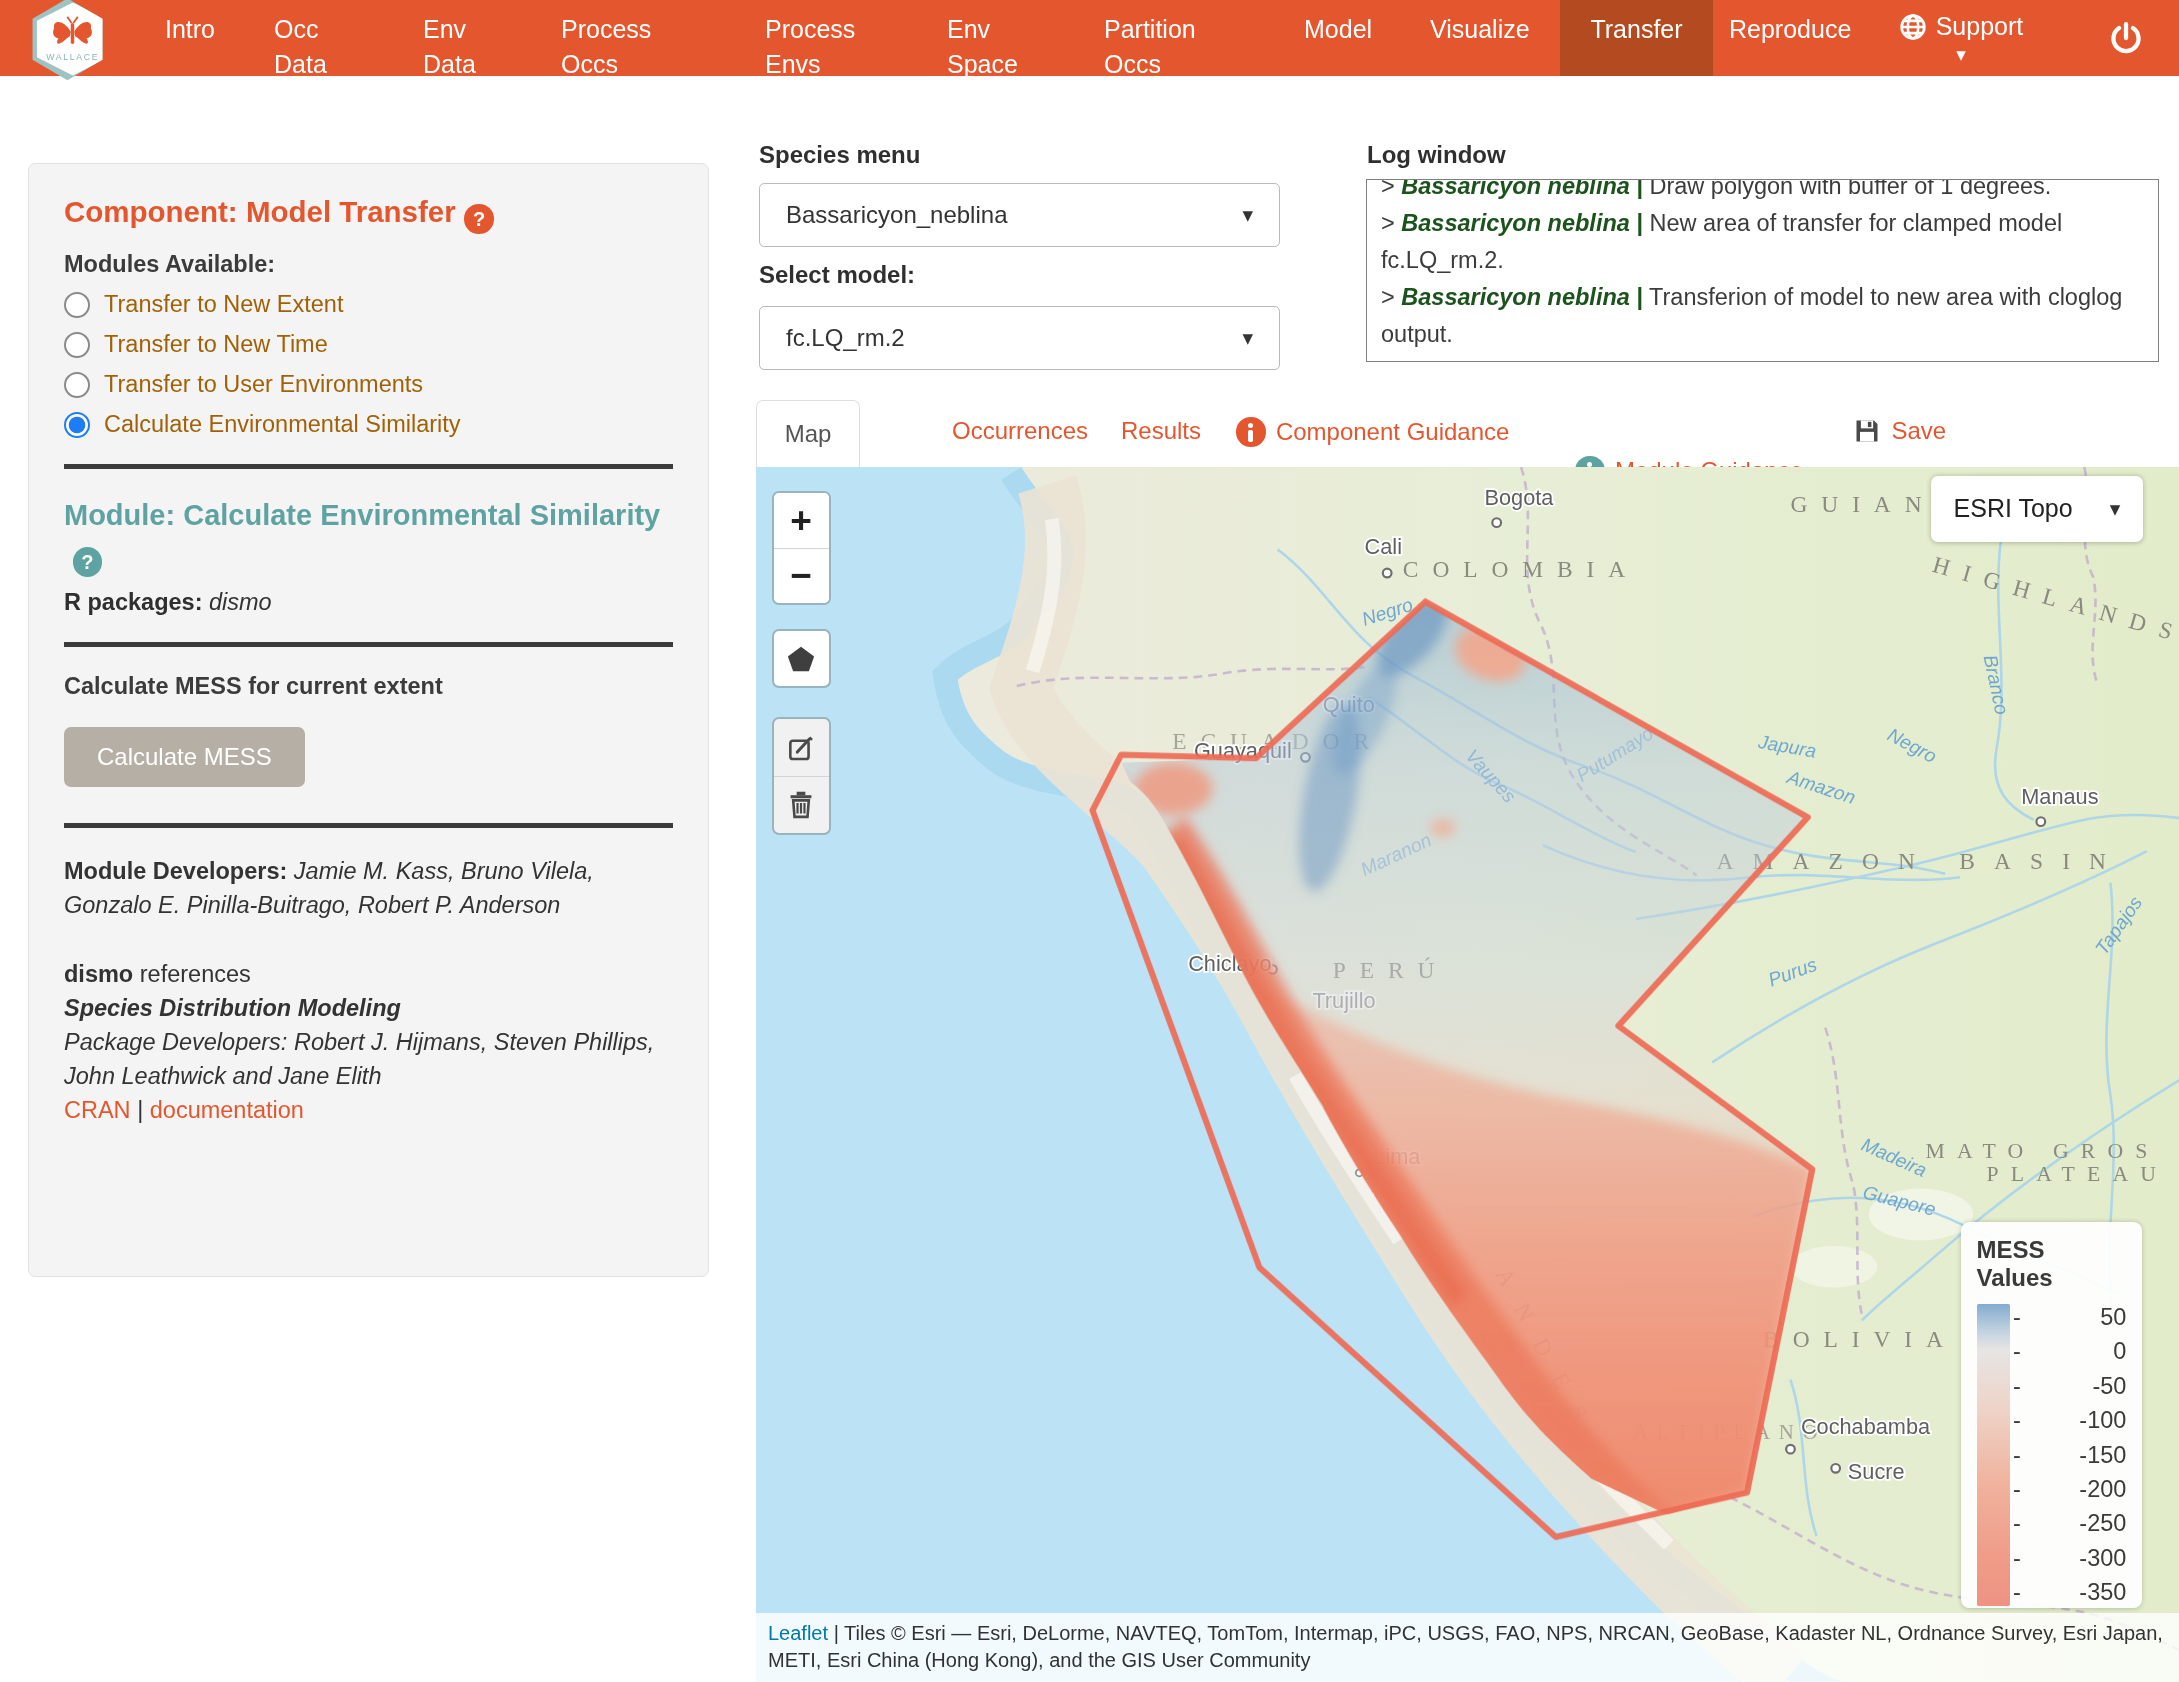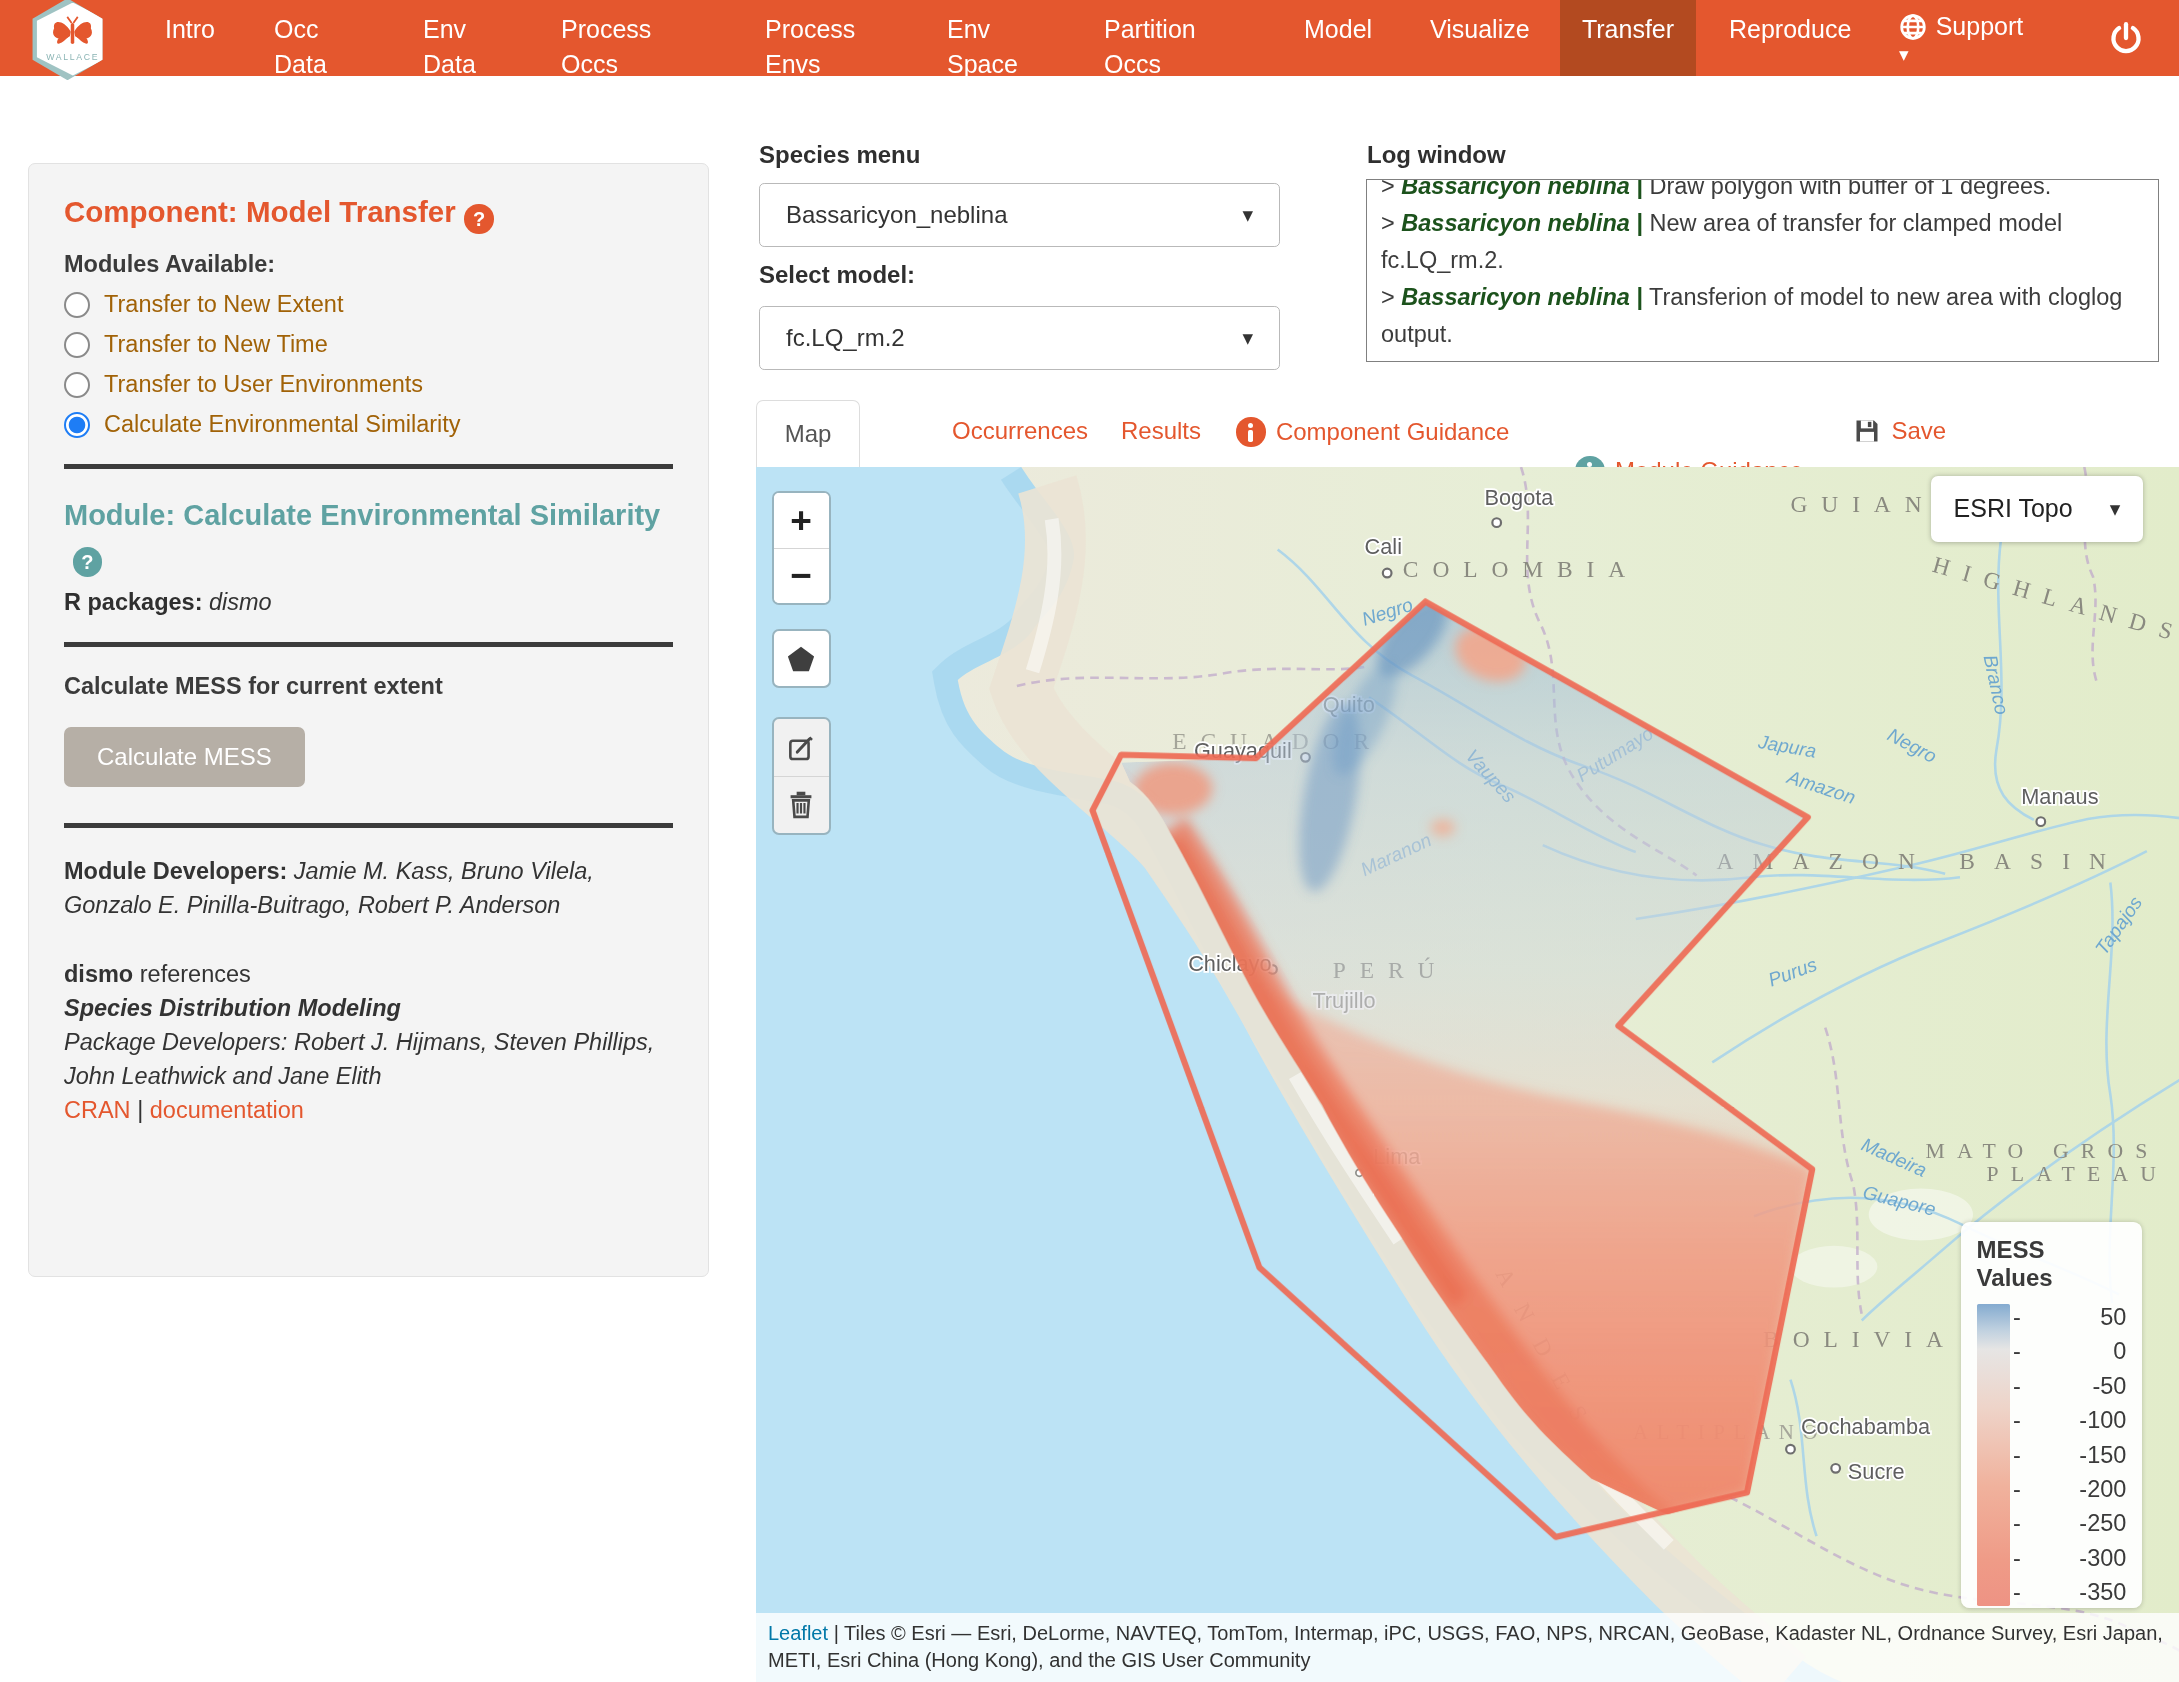--- a/index.html
+++ b/index.html
@@ -8,21 +8,21 @@
   
   .navbar { position:absolute; left:0; top:0; width:2180px; height:76px; background:#E4572E; }
   .nav-item { position:absolute; top:12px; color:#fff; font-size:25px; line-height:35px; cursor:pointer; }
   .nav-item.active-box { top:0; height:76px; background:#B34A20; text-align:center; padding-top:12px; }
   .logo-hex-outer { position:absolute; left:29.5px; top:-1.7px; width:76px; height:82px;
     clip-path:polygon(50% 0,96% 25%,96% 75%,50% 100%,4% 75%,4% 25%); background:#9fc3c3; }
   .logo-hex-inner { position:absolute; left:4.3px; top:4.3px; width:78px; height:73px;
     clip-path:polygon(50% 0,96% 25%,96% 75%,50% 100%,4% 75%,4% 25%); background:#fff;
     display:flex; flex-direction:column; align-items:center; justify-content:center; }
   .logo-text { font-size:8.7px; letter-spacing:1.7px; color:#8ab4b4; margin-top:1.7px; }
-  .support-wrap { position:absolute; left:1899px; top:12px; color:#fff; font-size:25px; text-align:left; }
+  .support-wrap { position:absolute; left:1899px; top:12px; color:#fff; font-size:25px; text-align:center; }
   .support-row { display:flex; align-items:center; gap:8.7px; }
   .support-caret { font-size:19px; margin-top:1.7px; }
   .power-btn { position:absolute; left:2107px; top:19px; width:38px; height:38px; cursor:pointer; }
 
   
   .sidebar { position:absolute; left:28px; top:163px; width:681px; height:1114px;
     background:#f4f4f4; border:0.9px solid #e2e2e2; border-radius:7px; padding:31px 35px; }
   .comp-title { color:#E4572E; font-size:29.5px; font-weight:bold; margin-bottom:17.4px; }
   .qmark { display:inline-flex; width:29.5px; height:29.5px; border-radius:50%; background:#E4572E; color:#fff;
     font-size:20px; font-weight:bold; align-items:center; justify-content:center; margin-left:8.7px; vertical-align:-3.5px; }
@@ -125,21 +125,21 @@
   </div>
   <div class="nav-item" style="left:165px;">Intro</div>
   <div class="nav-item" style="left:274px;width:63px;">Occ Data</div>
   <div class="nav-item" style="left:423px;width:63px;">Env Data</div>
   <div class="nav-item" style="left:561px;width:97px;">Process Occs</div>
   <div class="nav-item" style="left:765px;width:97px;">Process Envs</div>
   <div class="nav-item" style="left:947px;width:73px;">Env Space</div>
   <div class="nav-item" style="left:1104px;width:101px;">Partition Occs</div>
   <div class="nav-item" style="left:1304px;">Model</div>
   <div class="nav-item" style="left:1430px;">Visualize</div>
-  <div class="nav-item active-box" style="left:1560px;width:136px;">Transfer</div>
+  <div class="nav-item active-box" style="left:1560px;width:153px;">Transfer</div>
   <div class="nav-item" style="left:1729px;">Reproduce</div>
   <div class="support-wrap">
     <div class="support-row">
       <svg width="28" height="28" viewBox="0 0 32 32">
         <circle cx="16" cy="16" r="13" fill="none" stroke="#fff" stroke-width="3"></circle>
         <ellipse cx="16" cy="16" rx="6" ry="13" fill="none" stroke="#fff" stroke-width="3"></ellipse>
         <path d="M3,16 h26 M5,9 h22 M5,23 h22" stroke="#fff" stroke-width="3" fill="none"></path>
       </svg>
       <span>Support</span>
     </div>

